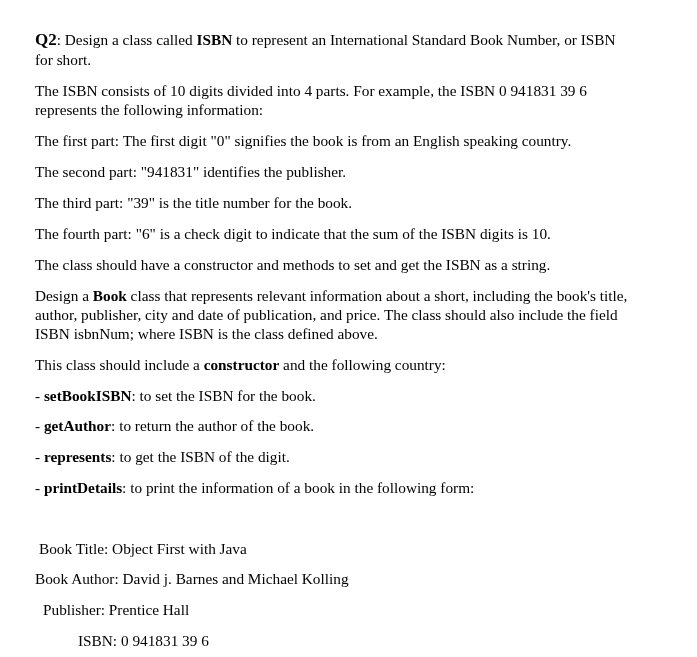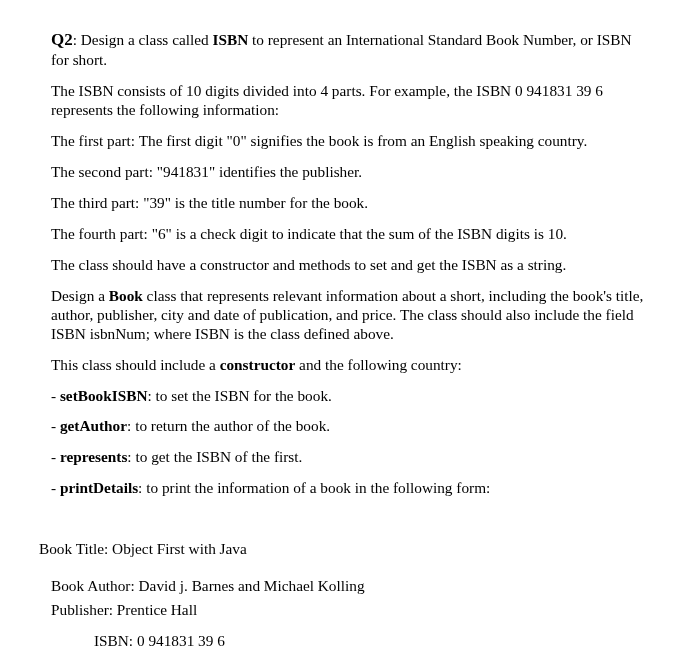--- a/index.html
+++ b/index.html
@@ -1,20 +1,20 @@
 <!DOCTYPE html>
 <html><head>
 <meta charset="utf-8">
 <style>
   html, body { margin: 0; padding: 0; background: #ffffff; }
   body {
     width: 697px; height: 657px; overflow: hidden; position: relative;
     font-family: "Liberation Serif", serif; color: #000; font-size: 15.3px;
   }
-  .line { position: absolute; left: 51px; white-space: nowrap; line-height: 18px; }
+  .line { position: absolute; left: 35px; white-space: nowrap; line-height: 18px; }
   .q2 { font-size: 17px; font-weight: bold; }
   b { font-weight: bold; }
 </style>
 </head>
 <body>
 
 <div>
 
   <div class="line" style="top:31px;">
     <span class="q2">Q2</span><span>: Design a class called </span><b>ISBN</b><span> to represent an International Standard Book Number, or ISBN</span>
@@ -41,24 +41,24 @@
     <span>This class should include a </span><b>constructor</b><span> and the following country:</span>
   </div>
 
   <div class="line" style="top:387px;">
     <span>- </span><b>setBookISBN</b><span>: to set the ISBN for the book.</span>
   </div>
   <div class="line" style="top:417px;">
     <span>- </span><b>getAuthor</b><span>: to return the author of the book.</span>
   </div>
   <div class="line" style="top:448px;">
-    <span>- </span><b>represents</b><span>: to get the ISBN of the first.</span>
+    <span>- </span><b>represents</b><span>: to get the ISBN of the digit.</span>
   </div>
   <div class="line" style="top:479px;">
     <span>- </span><b>printDetails</b><span>: to print the information of a book in the following form:</span>
   </div>
 
   <div class="line" style="top:540px; left:39px;">Book Title: Object First with Java</div>
-  <div class="line" style="top:570px;margin-top:7px;">Book Author: David j. Barnes and Michael Kolling</div>
-  <div class="line" style="top:601px;">Publisher: Prentice Hall</div>
+  <div class="line" style="top:570px;">Book Author: David j. Barnes and Michael Kolling</div>
+  <div class="line" style="top:601px;margin-left:8px;">Publisher: Prentice Hall</div>
   <div class="line" style="top:632px;margin-left:43px;">ISBN: 0 941831 39 6</div>
 
 </div>
 
 </body></html>

